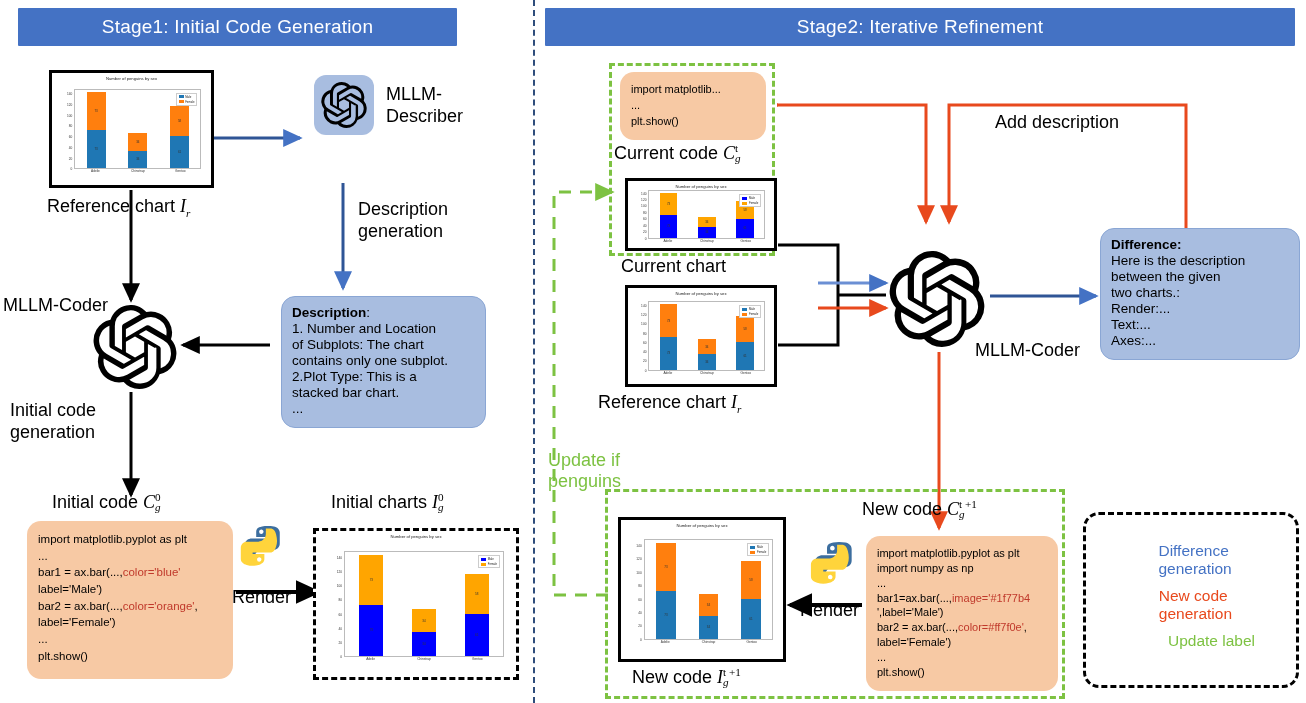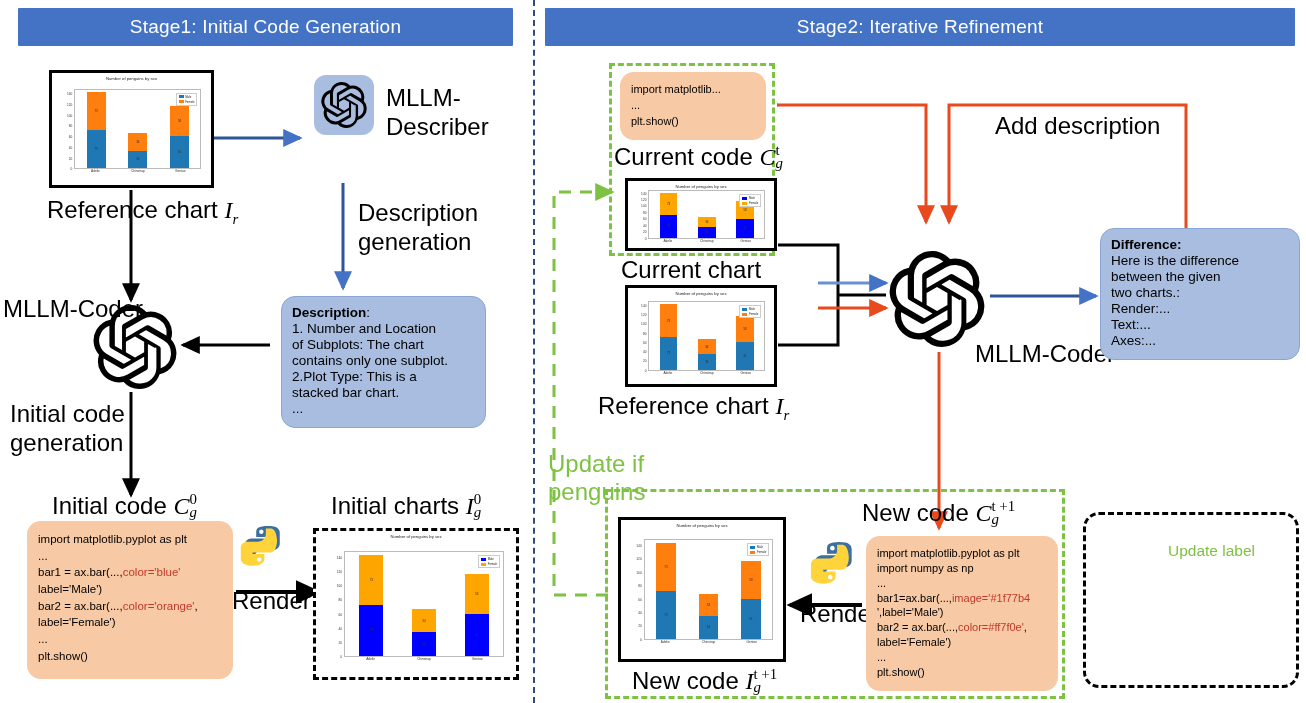--- a/index.html
+++ b/index.html
@@ -34,21 +34,21 @@
     padding:1px 2px;display:flex;flex-direction:column;gap:1px;}
   .mc-lrow{display:flex;align-items:center;gap:1.5px;}
   .mc-swatch{width:5px;height:3px;display:block;}
   .mc-ltext{font-size:2.8px;color:#222;}
   
   .rbox{border-radius:14px;box-sizing:border-box;padding:8px 10px;line-height:1.18;}
   .rbox.blue{background:#a8bde0;border:1px solid #8aa6d4;}
   .codebox{background:#f7c9a4;border-radius:14px;box-sizing:border-box;padding:10px 11px;
            font-size:11.5px;line-height:1.45;}
   .codebox .red{color:#c0392b;}
-  .lbl{font-size:24px;white-space:nowrap;}
+  .lbl{font-size:18px;white-space:nowrap;}
   .mathit{font-family:"Liberation Serif","DejaVu Serif",serif;font-style:italic;}
   sup,sub{font-size:.62em;}
   .supsub{display:inline-block;vertical-align:-0.15em;position:relative;width:0.9em;height:1em;}
   .supsub i{position:absolute;left:0;font-style:normal;font-size:.62em;
             font-family:"Liberation Serif",serif;}
   .supsub i.t{top:-0.15em;}
   .supsub i.b{bottom:-0.2em;font-style:italic;}
   
   .green-dash{border:3px dashed #7dc242;box-sizing:border-box;}
   .black-dash{border:3px dashed #000;box-sizing:border-box;border-radius:16px;}
@@ -104,21 +104,21 @@
 
   <path d="M990,296 L1096,296" stroke="#2f5596" stroke-width="3" fill="none" marker-end="url(#ab)"></path>
 
   <path d="M939,352 L939,528" stroke="#E8491D" stroke-width="3" fill="none" marker-end="url(#ar)"></path>
 
   <path d="M862,605 L790,605" stroke="#000" stroke-width="4" fill="none" marker-end="url(#ak)"></path>
 
   <path d="M608,595 L554,595 L554,192 L612,192" stroke="#7DC242" stroke-width="3" fill="none" stroke-dasharray="12,9" marker-end="url(#ag)"></path>
 </svg>
 
-<div class="abs stage-header" style="left:18px;top:8px;width:495px;height:38px;">
+<div class="abs stage-header" style="left:18px;top:8px;width:439px;height:38px;">
   <span>Stage1: Initial Code Generation</span>
 </div>
 <div class="abs stage-header" style="left:545px;top:8px;width:750px;height:38px;">
   <span>Stage2: Iterative Refinement</span>
 </div>
 <div class="divider"></div>
 
 <div class="abs chart-frame" style="left:49px;top:70px;width:165px;height:118px;">
   <div class="mini-chart">
       <div class="mc-title">Number of penguins by sex</div>
@@ -483,21 +483,21 @@
 <div class="abs lbl" style="left:975px;top:340px;">
   <span>MLLM-Coder</span>
 </div>
 
 <div class="abs lbl" style="left:995px;top:112px;">
   <span>Add description</span>
 </div>
 
 <div class="abs rbox blue" style="left:1100px;top:228px;width:200px;height:132px;font-size:13.5px;">
   <div><b>Difference:</b></div>
-  <div>Here is the difference</div>
+  <div>Here is the description</div>
   <div>between the given</div>
   <div>two charts.:</div>
   <div>Render:...</div>
   <div>Text:...</div>
   <div>Axes:...</div>
 </div>
 
 <div class="abs green-dash" style="left:605px;top:489px;width:460px;height:210px;"></div>
 
 <div class="abs chart-frame" style="left:618px;top:517px;width:168px;height:145px;">
@@ -592,20 +592,42 @@
   <div><span>bar2 = ax.bar(...,</span><span class="red">color=#ff7f0e'</span><span>,</span></div>
   <div>label='Female')</div>
   <div>...</div>
   <div>plt.show()</div>
 </div>
 
 <div class="abs black-dash" style="left:1083px;top:512px;width:216px;height:176px;padding:18px 14px;">
   <div class="legend-row">
     <svg class="legend-line" width="62" height="12">
       <defs>
+          <marker id="lb" markerWidth="7" markerHeight="7" refX="5.5" refY="3" orient="auto">
+            <path d="M0,0 L6.5,3 L0,6 z" fill="#4472C4"></path>
+          </marker>
+        </defs>
+      <line x1="2" y1="6" x2="52" y2="6" stroke="#4472C4" stroke-width="2.4" marker-end="url(#lb)"></line>
+    </svg>
+    <span class="legend-text" style="color:#4472C4;">Difference generation</span>
+  </div>
+  <div class="legend-row">
+    <svg class="legend-line" width="62" height="12">
+      <defs>
+          <marker id="lr" markerWidth="7" markerHeight="7" refX="5.5" refY="3" orient="auto">
+            <path d="M0,0 L6.5,3 L0,6 z" fill="#E8491D"></path>
+          </marker>
+        </defs>
+      <line x1="2" y1="6" x2="52" y2="6" stroke="#E8491D" stroke-width="2.6" marker-end="url(#lr)"></line>
+    </svg>
+    <span class="legend-text" style="color:#E8491D;">New code generation</span>
+  </div>
+  <div class="legend-row">
+    <svg class="legend-line" width="62" height="12">
+      <defs>
           <marker id="lg" markerWidth="7" markerHeight="7" refX="5.5" refY="3" orient="auto">
             <path d="M0,0 L6.5,3 L0,6 z" fill="#7DC242"></path>
           </marker>
         </defs>
       <line x1="2" y1="6" x2="52" y2="6" stroke="#7DC242" stroke-width="2.6" stroke-dasharray="8,6" marker-end="url(#lg)"></line>
     </svg>
     <span class="legend-text" style="color:#7DC242;">Update label</span>
   </div>
 </div>
 

